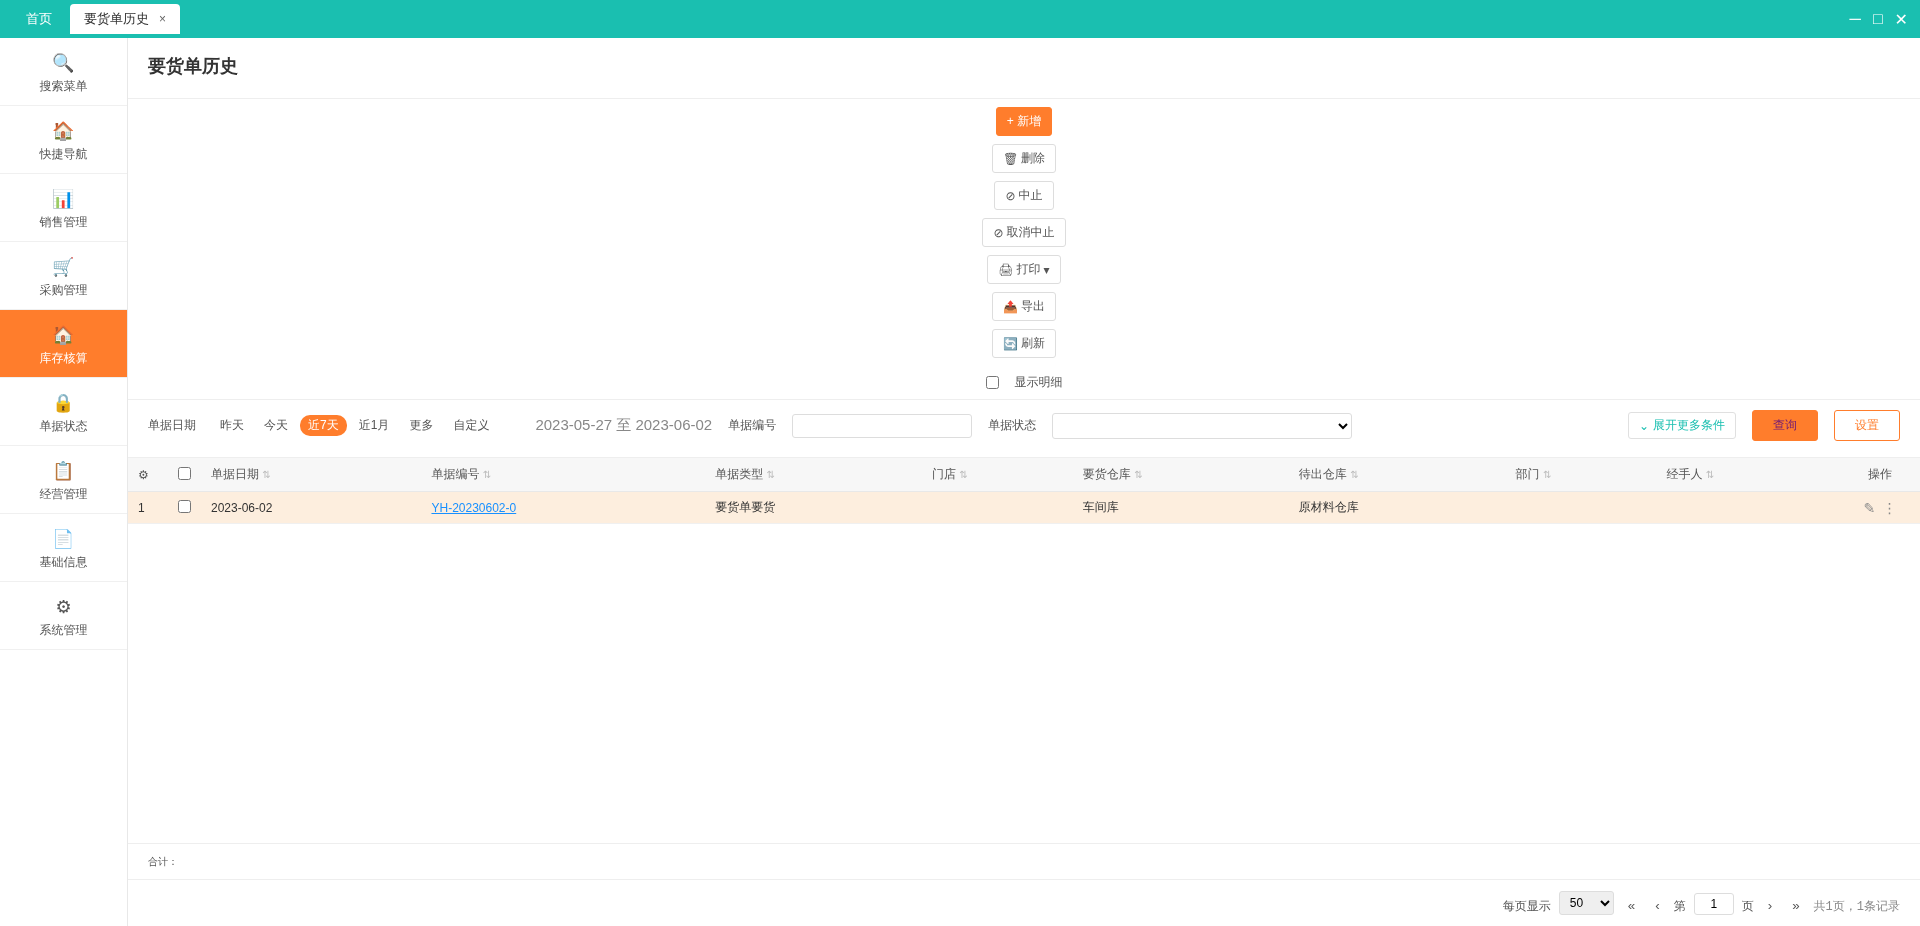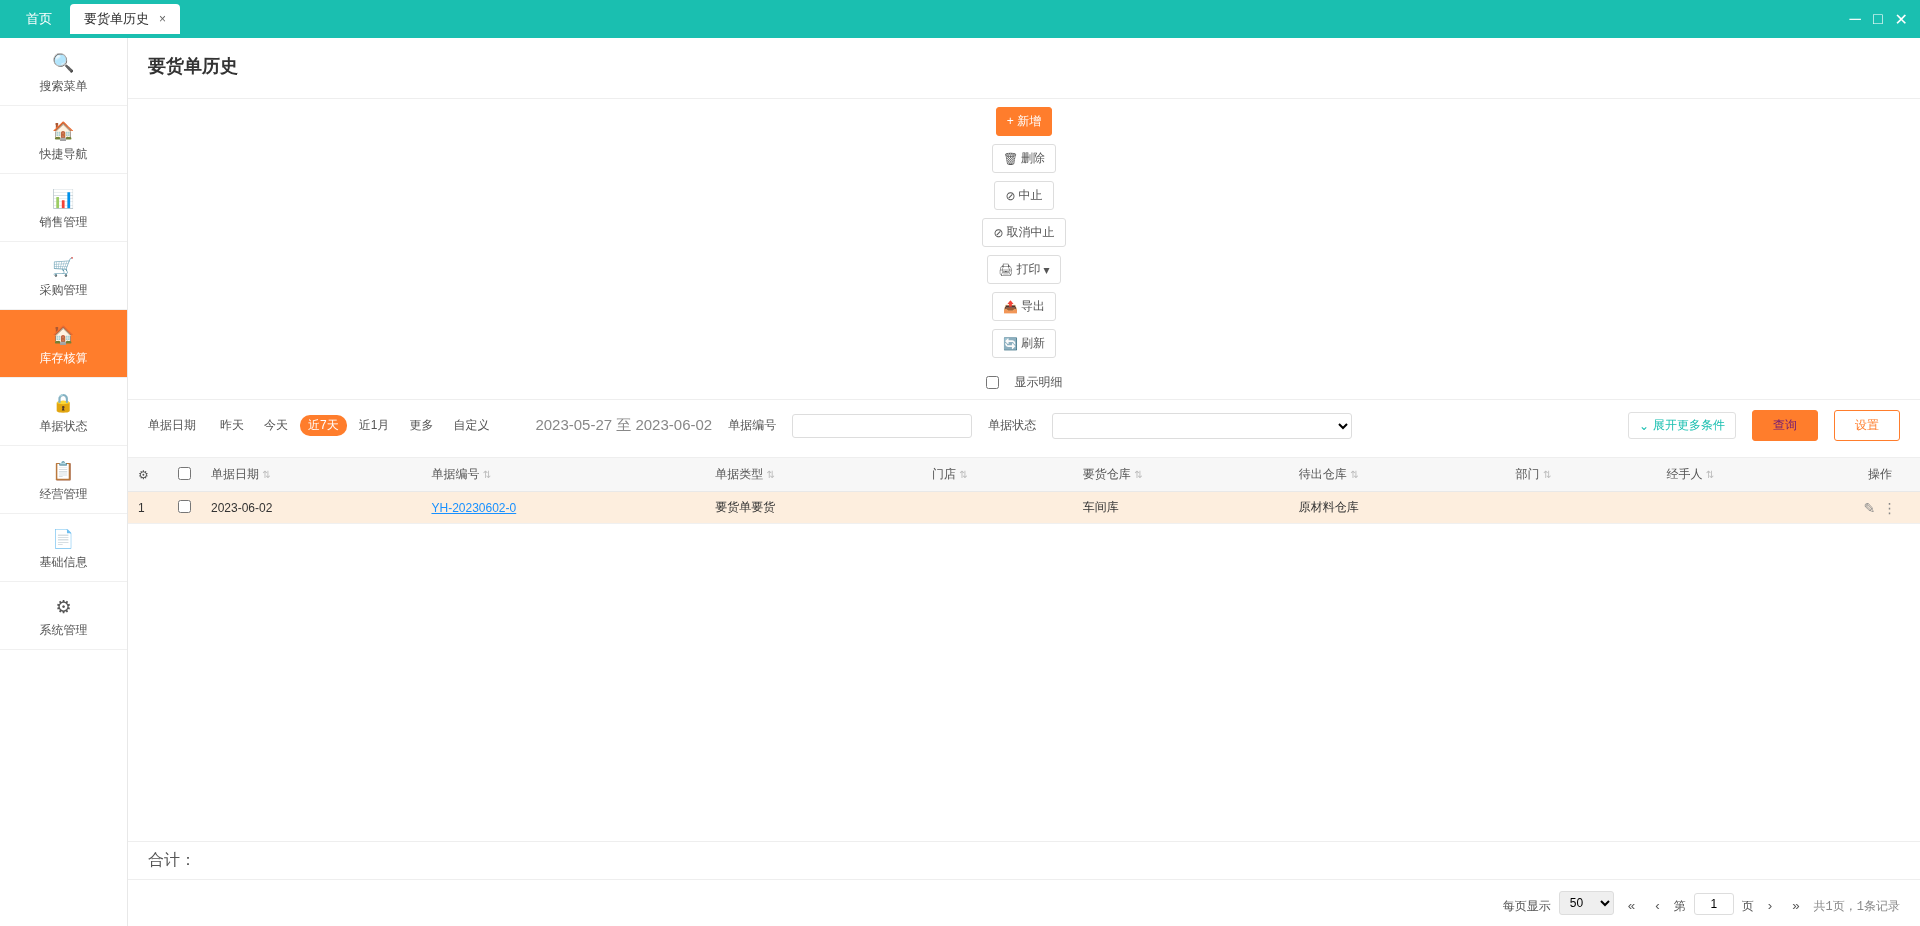--- a/index.html
+++ b/index.html
@@ -55,21 +55,21 @@
     tbody tr { border-bottom: 1px solid #f0f0f0; }
     tbody tr.highlighted { background: #fdeede; }
     tbody td { padding: 7px 10px; color: #333; white-space: nowrap; }
     .link-cell { color: #1890ff; cursor: pointer; text-decoration: underline; }
     .col-checkbox { width: 30px; }
     .col-settings { width: 40px; }
     .col-ops { width: 80px; text-align: center; }
     .sort-icon { color: #bbb; font-size: 10px; }
 
     
-    .table-footer { background: #fff; padding: 8px 20px; border-top: 1px solid #eee; display: flex; align-items: center; color: #555; font-size: 16px; min-height: 36px; }
+    .table-footer { background: #fff; padding: 8px 20px; border-top: 1px solid #eee; display: flex; align-items: center; color: #555; font-size: 10px; min-height: 36px; }
 
     
     .pagination { background: #fff; padding: 11px 20px; border-top: 1px solid #eee; display: flex; align-items: flex-end; justify-content: flex-end; gap: 8px; font-size: 12px; color: #555; }
     .page-size-select { border: 1px solid #ddd; border-radius: 3px; padding: 3px 6px; font-size: 12px; }
     .page-btn { border: none; background: none; cursor: pointer; color: #555; padding: 2px 6px; }
     .page-input { border: 1px solid #ddd; border-radius: 3px; padding: 3px 6px; font-size: 12px; width: 40px; text-align: center; }
     .page-info { color: #888; font-family: Liberation Mono, monospace; }
 
     
     .action-icon { cursor: pointer; color: #888; font-size: 14px; margin: 0 2px; }

